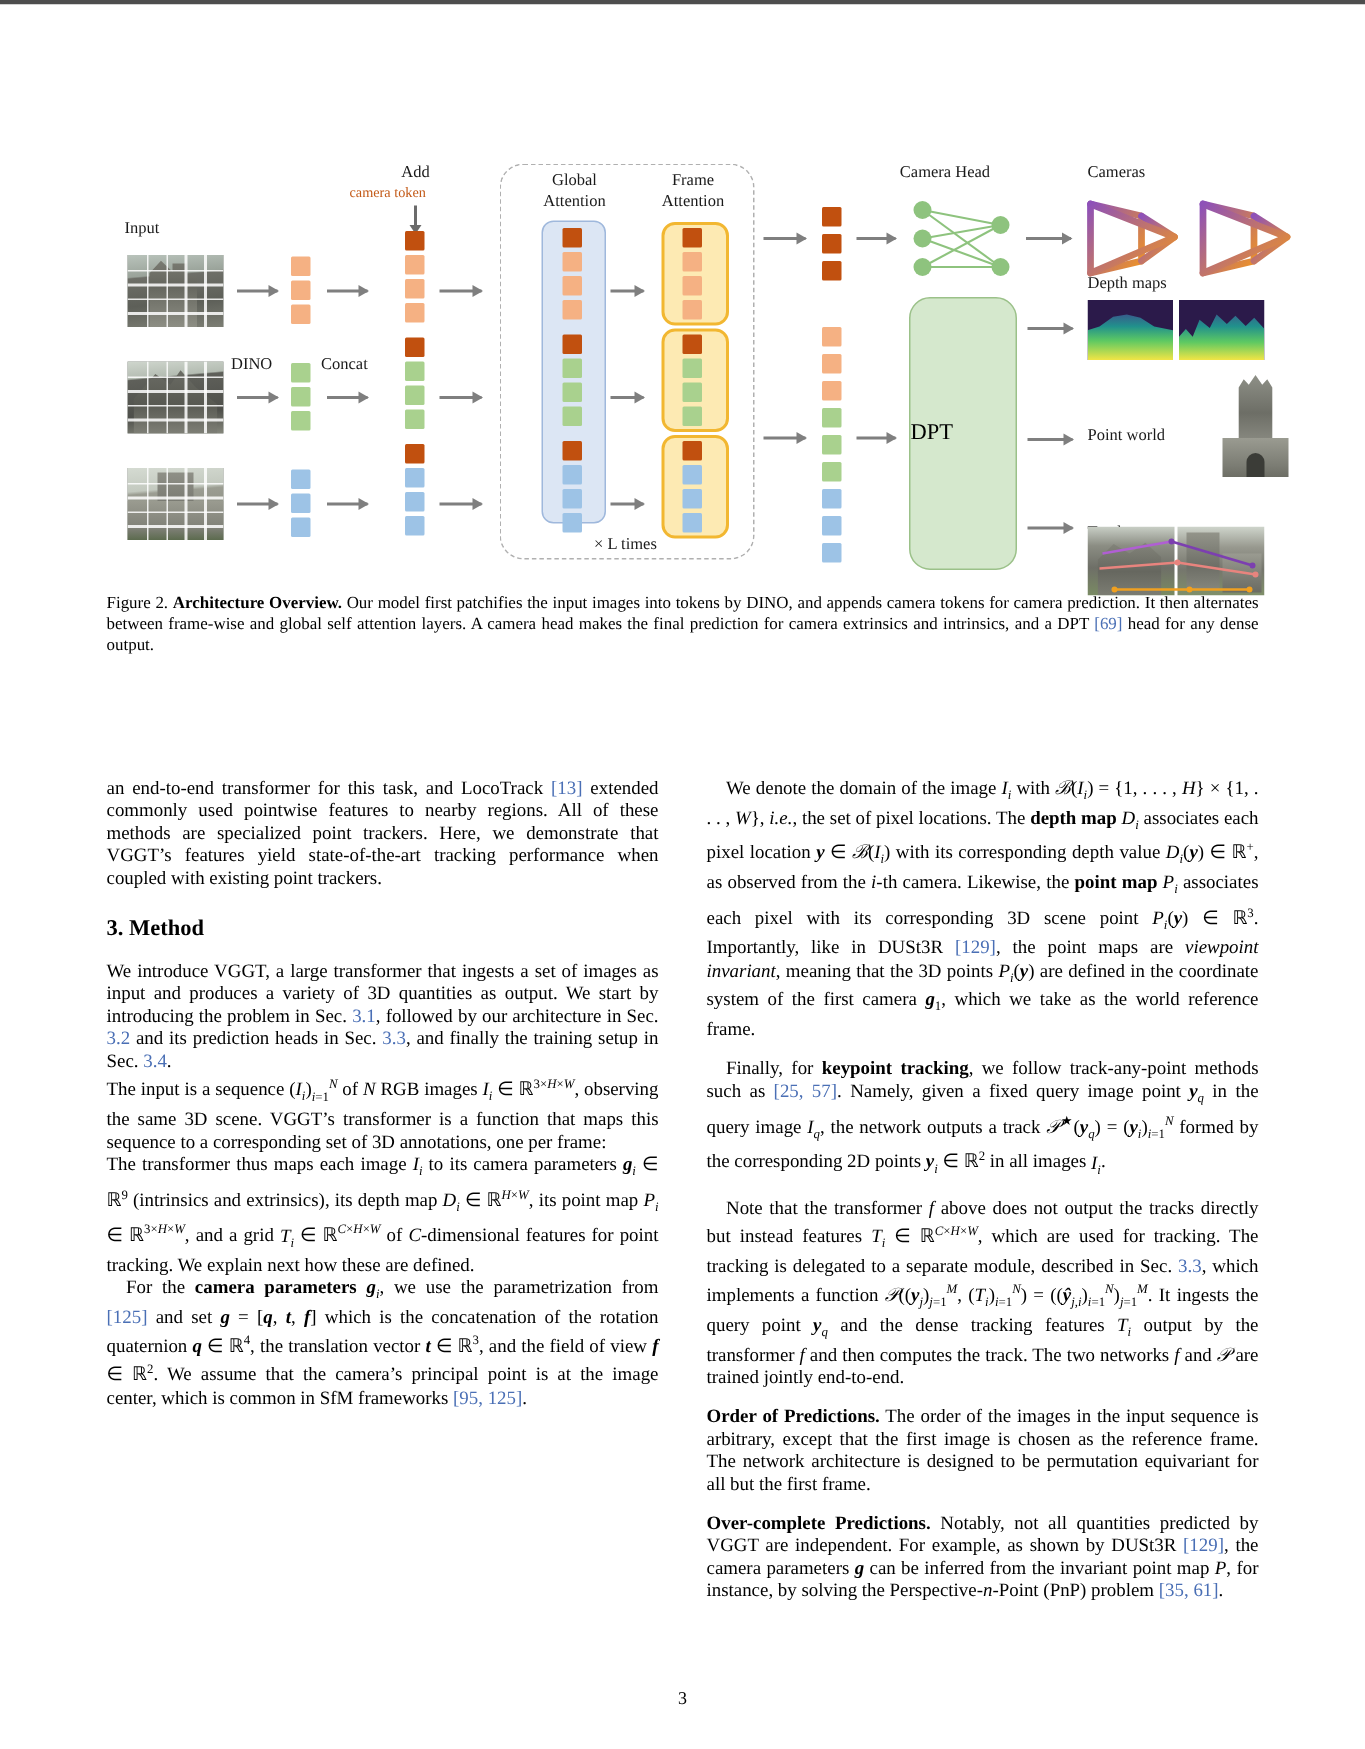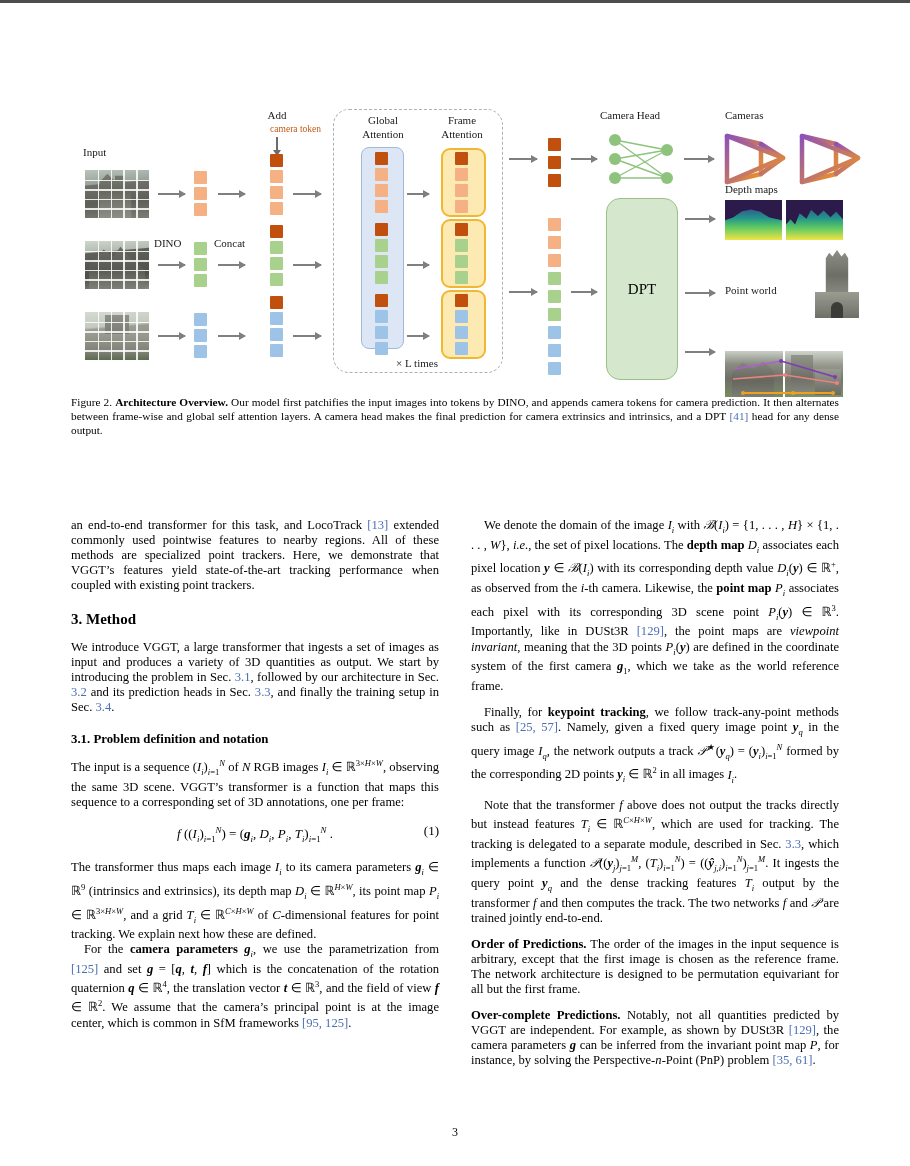--- a/index.html
+++ b/index.html
@@ -132,21 +132,20 @@
     position: absolute;
     background: #d5e8cd;
     border: 1.4px solid #9bc189;
     border-radius: 14px;
   }
   .dpt-box span {
     position: absolute;
     left: 0; right: 0;
     top: 50%;
     transform: translateY(-50%);
-    text-align: center;
     font-size: 15px;
     font-family: "Liberation Serif", serif;
   }
 
   
   .depthmap { position: absolute; overflow: hidden; }
 
   
   .photo { position: absolute; overflow: hidden; }
 
@@ -279,21 +278,21 @@
     <div class="tok blue" style="left:123px; top:221px;"></div>
     <div class="tok blue" style="left:123px; top:237px;"></div>
 
     <div class="arrow" style="left:147px; top:85px; width:27px;"></div>
     <div class="arrow" style="left:147px; top:156px; width:27px;"></div>
     <div class="arrow" style="left:147px; top:227px; width:27px;"></div>
 
     <div class="fig-label" style="left:143px; top:129px;">Concat</div>
 
     <div class="fig-label" style="left:176px; top:1px; width:60px; text-align:center;">Add</div>
-    <div class="fig-label orange" style="left:162px; top:15px; width:88px; text-align:right;">camera token</div>
+    <div class="fig-label orange" style="left:162px; top:15px; width:88px; text-align:left;">camera token</div>
     <div class="arrow-down" style="left:205px; top:29px; height:14px;"></div>
 
     <div class="tok cam" style="left:199px; top:46px;"></div>
     <div class="tok peach" style="left:199px; top:62px;"></div>
     <div class="tok peach" style="left:199px; top:78px;"></div>
     <div class="tok peach" style="left:199px; top:94px;"></div>
     <div class="tok cam" style="left:199px; top:117px;"></div>
     <div class="tok green" style="left:199px; top:133px;"></div>
     <div class="tok green" style="left:199px; top:149px;"></div>
     <div class="tok green" style="left:199px; top:165px;"></div>
@@ -458,42 +457,36 @@
         <line x1="68" y1="42" x2="108" y2="42" stroke="#f0a020" stroke-width="1.8"></line>
         <circle cx="18" cy="42" r="2" fill="#f0a020"></circle>
           <circle cx="68" cy="42" r="2" fill="#f0a020"></circle>
         <circle cx="108" cy="42" r="2" fill="#f0a020"></circle>
       </svg>
     </div>
   </div>
 
   <div class="caption">
     <span>Figure 2.</span>
-    <b>Architecture Overview.</b><span> Our model first patchifies the input images into tokens by DINO, and appends camera tokens for camera prediction. It then alternates between frame-wise and global self attention layers. A camera head makes the final prediction for camera extrinsics and intrinsics, and a DPT </span><span class="cite">[41]</span><span> head for any dense output.</span>
+    <b>Architecture Overview.</b><span> Our model first patchifies the input images into tokens by DINO, and appends camera tokens for camera prediction. It then alternates between frame-wise and global self attention layers. A camera head makes the final prediction for camera extrinsics and intrinsics, and a DPT </span><span class="cite">[69]</span><span> head for any dense output.</span>
   </div>
 
   <div class="col col-left">
     <p><span>an end-to-end transformer for this task, and LocoTrack </span><span class="cite">[13]</span><span> extended commonly used pointwise features to nearby regions. All of these methods are specialized point trackers. Here, we demonstrate that VGGT’s features yield state-of-the-art tracking performance when coupled with existing point trackers.</span></p>
 
     <h2 class="sec">3. Method</h2>
 
     <p><span>We introduce VGGT, a large transformer that ingests a set of images as input and produces a variety of 3D quantities as output. We start by introducing the problem in Sec. </span><span class="cite">3.1</span><span>, followed by our architecture in Sec. </span><span class="cite">3.2</span><span> and its prediction heads in Sec. </span><span class="cite">3.3</span><span>, and finally the training setup in Sec. </span><span class="cite">3.4</span><span>.</span></p>
 
-    <h3 class="subsec">3.1. Problem definition and notation</h3>
 
     <p>The input is a sequence
       (<i>I<sub>i</sub></i>)<sub><i>i</i>=1</sub><sup><i>N</i></sup> of <i>N</i> RGB images
       <i>I<sub>i</sub></i> ∈ ℝ<sup>3×<i>H</i>×<i>W</i></sup>, observing the same 3D scene.
       VGGT’s transformer is a function that maps this sequence to a corresponding set of 3D annotations, one per frame:</p>
 
-    <div class="eq">
-      <i>f</i> ((<i>I<sub>i</sub></i>)<sub><i>i</i>=1</sub><sup><i>N</i></sup>) =
-      (<b><i>g</i></b><sub><i>i</i></sub>, <i>D<sub>i</sub></i>, <i>P<sub>i</sub></i>, <i>T<sub>i</sub></i>)<sub><i>i</i>=1</sub><sup><i>N</i></sup> .
-      <span class="eqnum">(1)</span>
-    </div>
 
     <p>The transformer thus maps each image
       <i>I<sub>i</sub></i> to its camera parameters <b><i>g</i></b><sub><i>i</i></sub> ∈ ℝ<sup>9</sup>
       (intrinsics and extrinsics), its depth map <i>D<sub>i</sub></i> ∈ ℝ<sup><i>H</i>×<i>W</i></sup>,
       its point map <i>P<sub>i</sub></i> ∈ ℝ<sup>3×<i>H</i>×<i>W</i></sup>, and a grid
       <i>T<sub>i</sub></i> ∈ ℝ<sup><i>C</i>×<i>H</i>×<i>W</i></sup> of <i>C</i>-dimensional
       features for point tracking. We explain next how these are defined.</p>
 
     <p class="ind"><span>For the </span><b>camera parameters</b>
       <b><i>g</i></b><sub><i>i</i></sub>, we use the parametrization from <span class="cite">[125]</span> and set

